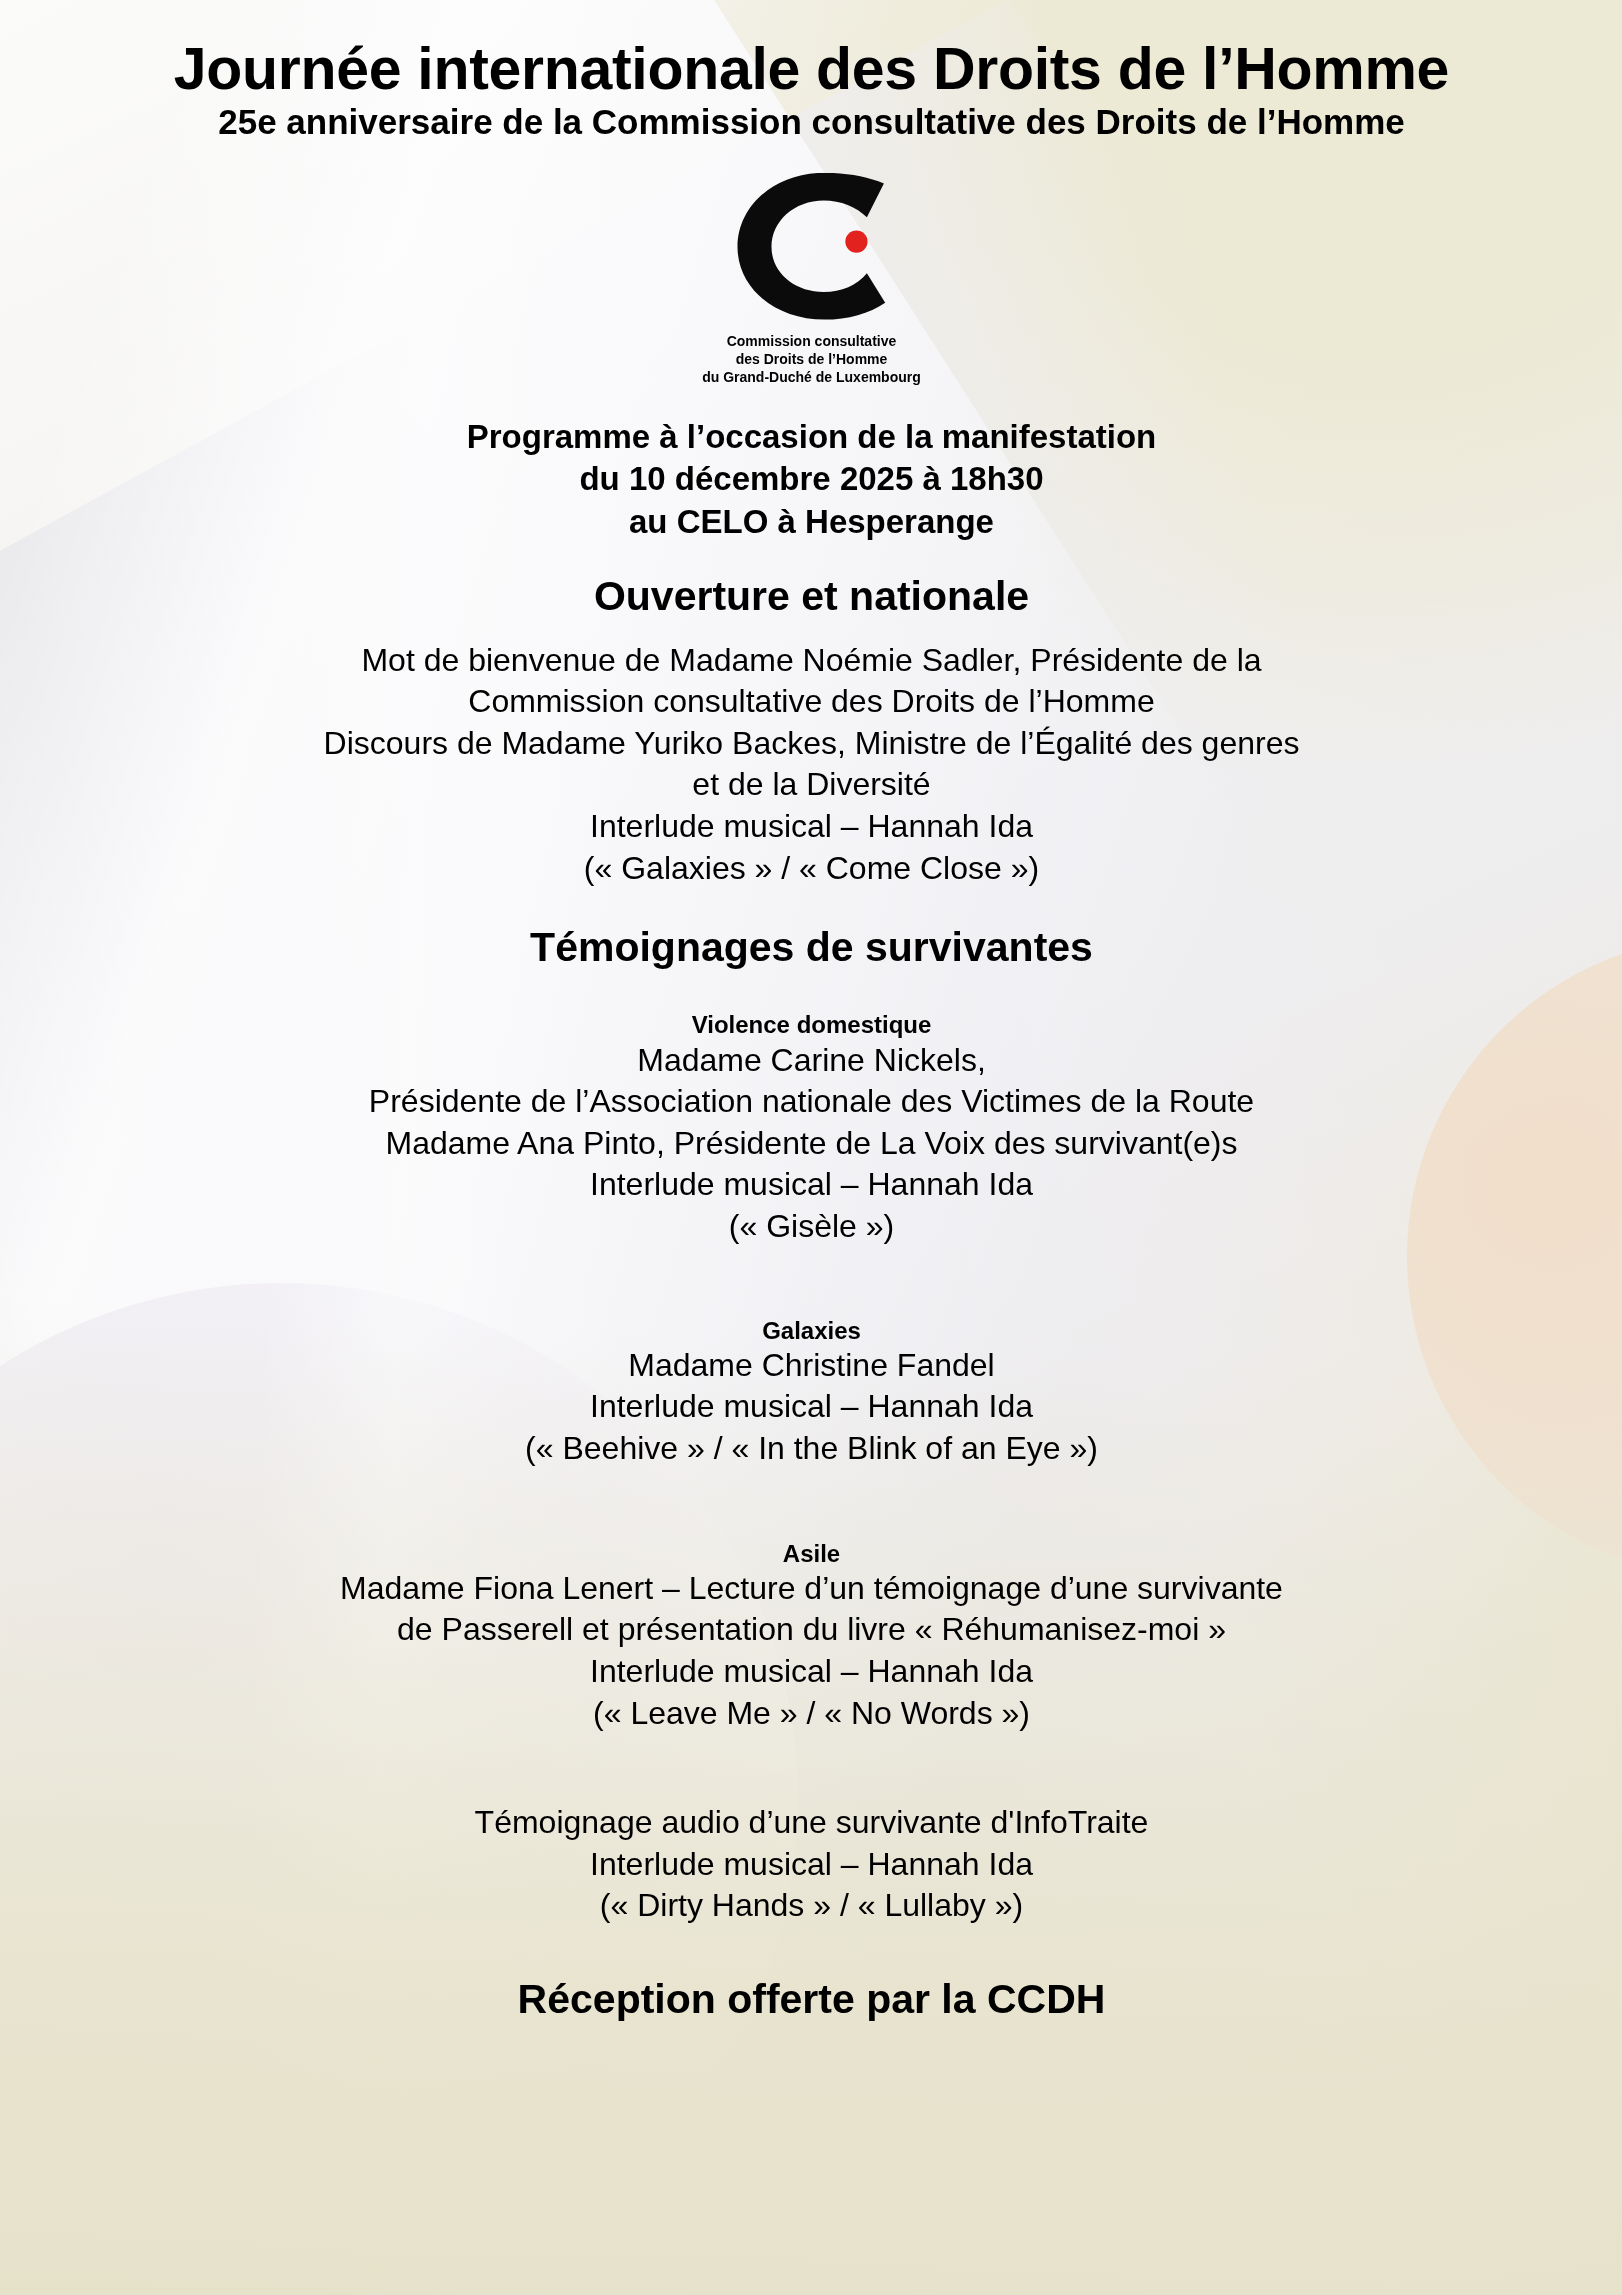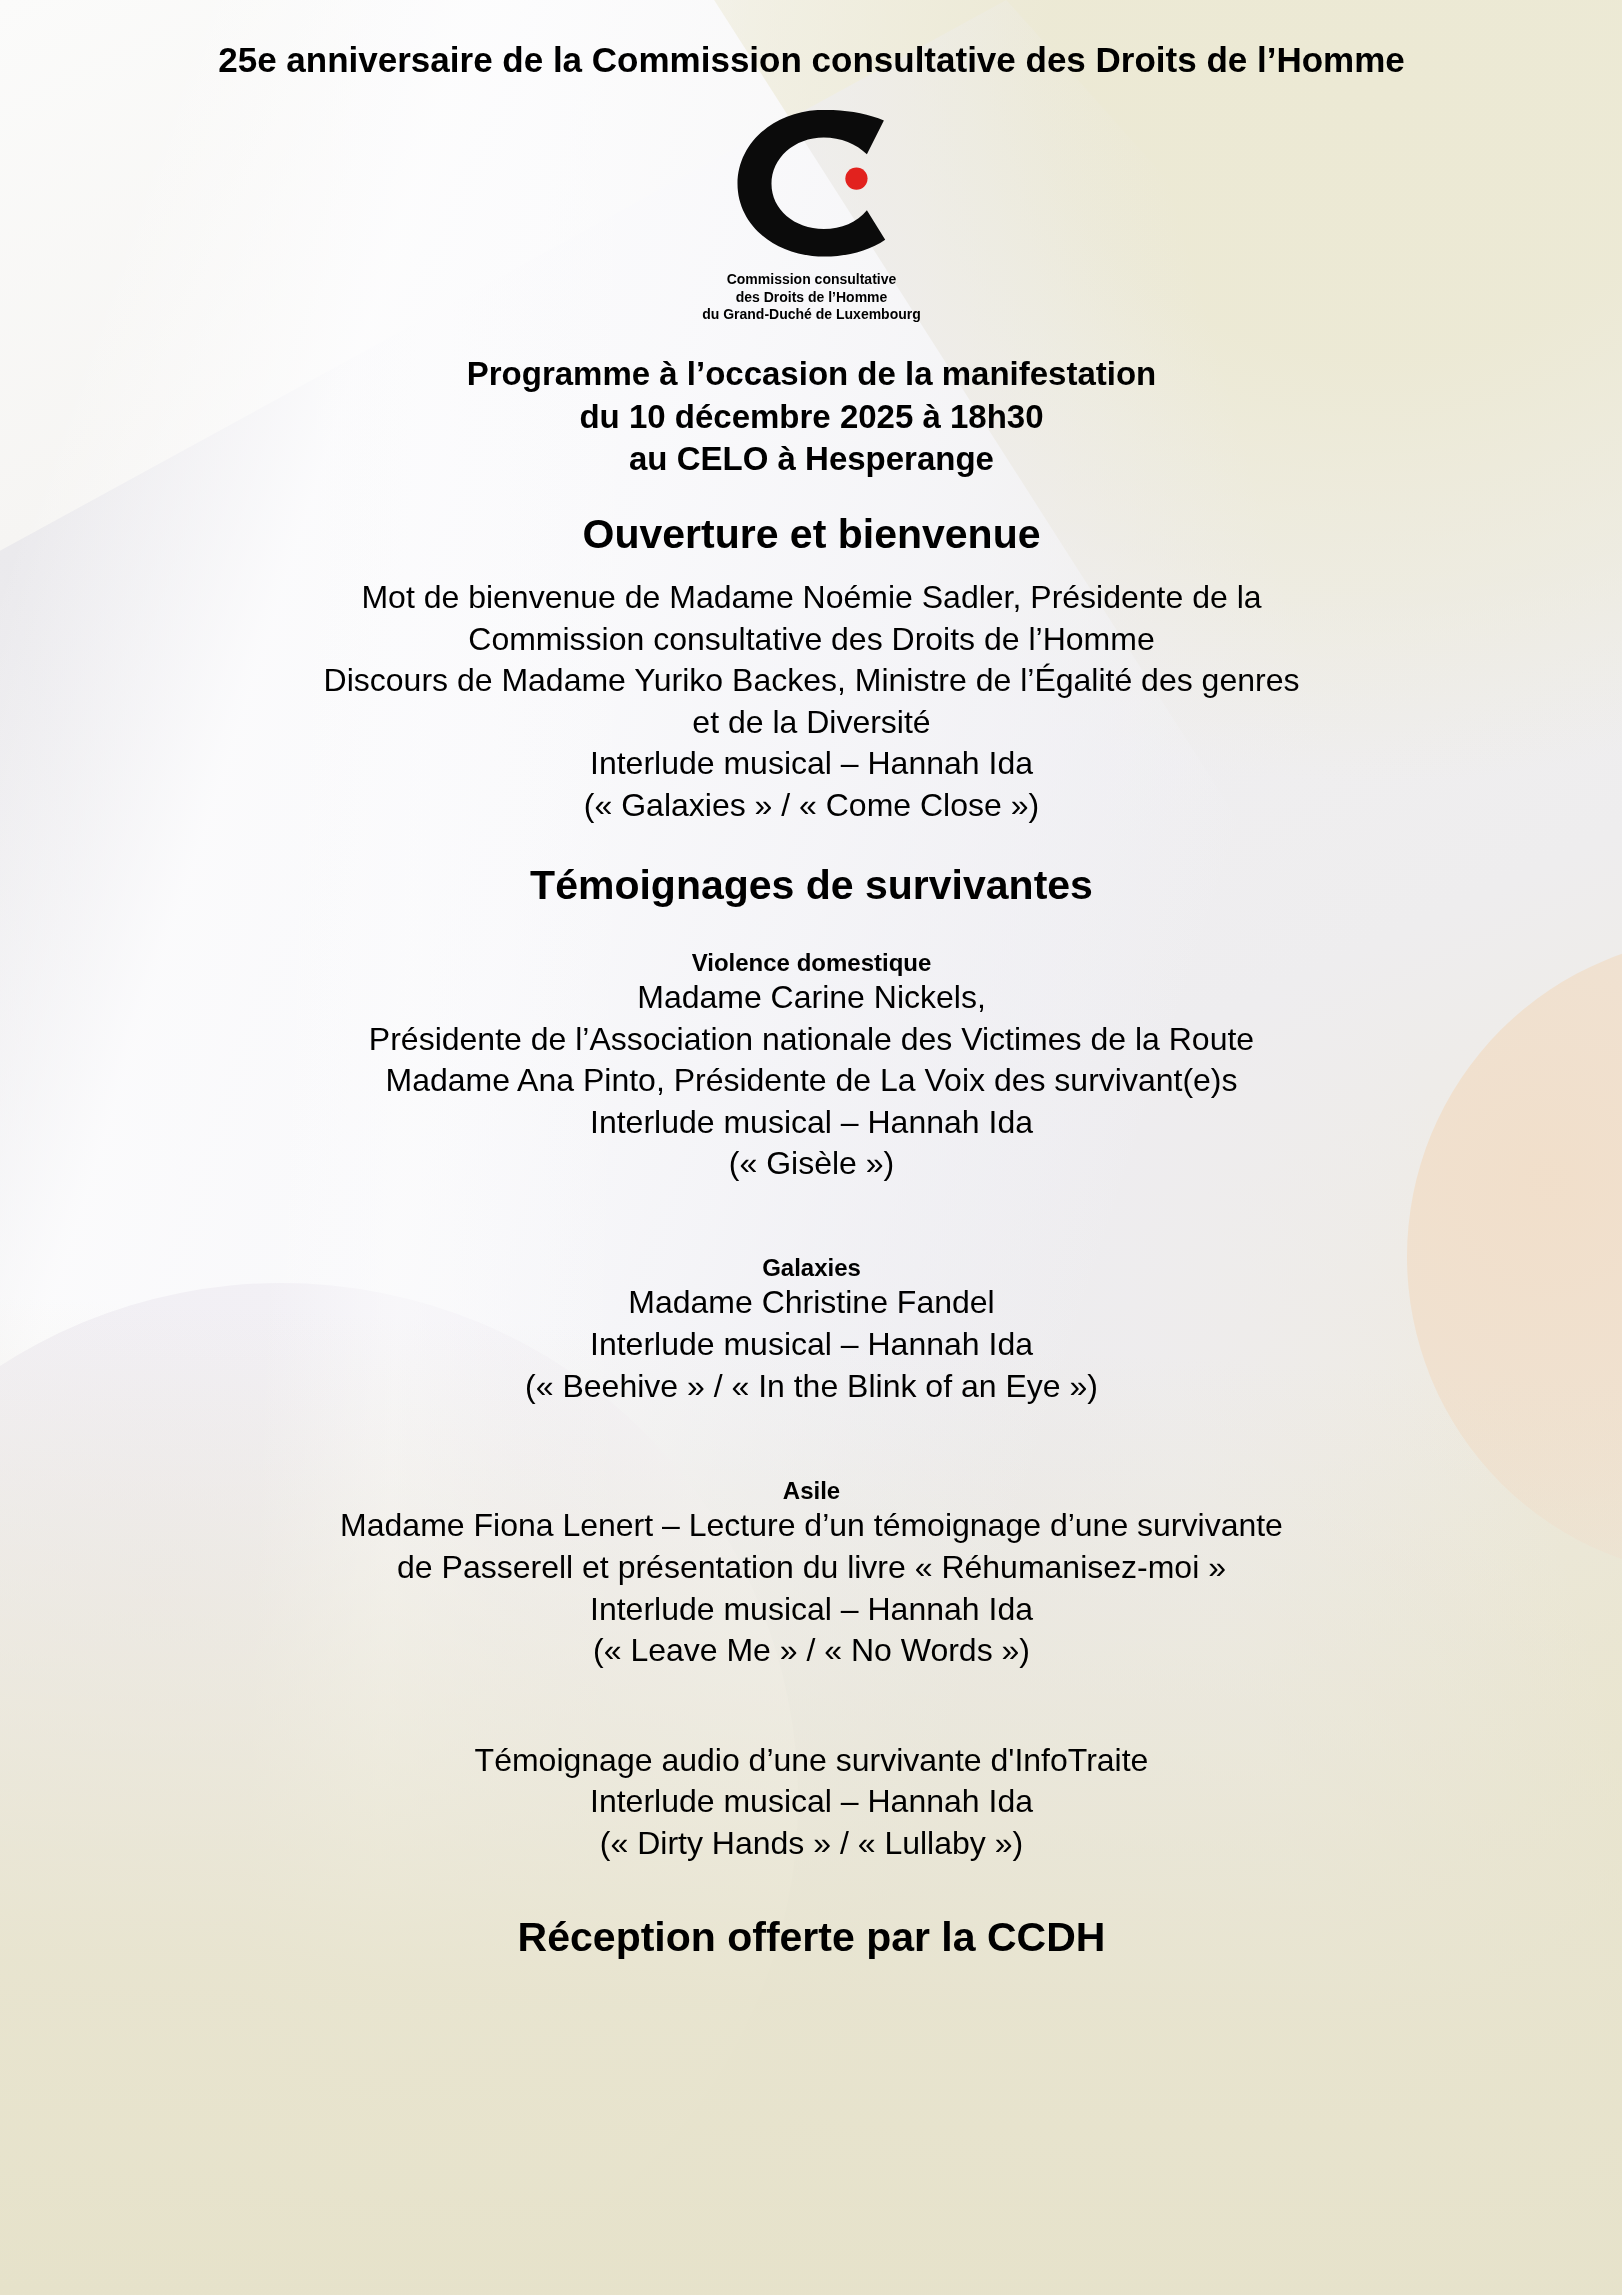--- a/index.html
+++ b/index.html
@@ -225,20 +225,21 @@
   <div class="bg-layer bg-white-sweep"></div>
   <div class="bg-lavender-circle"></div>
   <div class="bg-peach-circle"></div>
   <div class="bg-arc-tl"></div>
   <div class="bg-layer bg-soft-col"></div>
   <div class="bg-layer bg-cream-bottom"></div>
 
   <div class="content">
 
     <div class="title-block">
+      <h1 class="main-title">Journée internationale des Droits de l’Homme</h1>
       <h2 class="sub-title">25e anniversaire de la Commission consultative des Droits de l’Homme</h2>
     </div>
 
     <div class="logo-wrap">
       <svg class="logo-mark" viewBox="0 0 256 228">
         <path d="M238 25 L212 79 C196 62 172 52 146 52 C101 52 66 85 66 126 C66 167 101 198 146 198 C173 198 197 187 212 168 L240 215 C216 232 183 242 147 242 C72 242 14 192 14 126 C14 60 72 8 147 8 C180 8 213 14 238 25 Z" fill="#0b0b0b" transform="translate(0,-8) scale(1,0.96)"></path>
         <circle cx="196" cy="105" r="17" fill="#e2221e"></circle>
       </svg>
       <div class="logo-caption">
         <div>Commission consultative</div>
@@ -246,21 +247,21 @@
         <div>du Grand-Duché de Luxembourg</div>
       </div>
     </div>
 
     <div class="intro-block">
       <div>Programme à l’occasion de la manifestation</div>
       <div>du 10 décembre 2025 à 18h30</div>
       <div>au CELO à Hesperange</div>
     </div>
 
-    <div class="section-heading h-ouverture">Ouverture et bienvenue</div>
+    <div class="section-heading h-ouverture">Ouverture et nationale</div>
 
     <div class="body-block ouverture-body">
       <div>Mot de bienvenue de Madame Noémie Sadler, Présidente de la</div>
       <div>Commission consultative des Droits de l’Homme</div>
       <div>Discours de Madame Yuriko Backes, Ministre de l’Égalité des genres</div>
       <div>et de la Diversité</div>
       <div>Interlude musical – Hannah Ida</div>
       <div>(« Galaxies » / « Come Close »)</div>
     </div>
 

